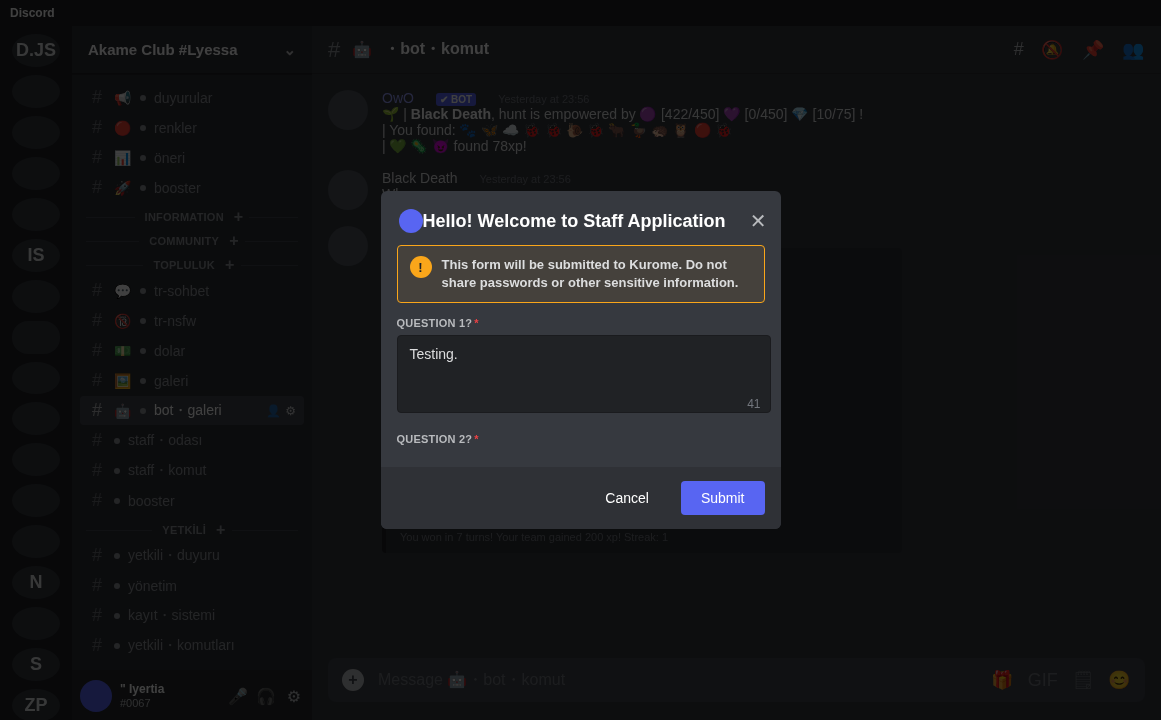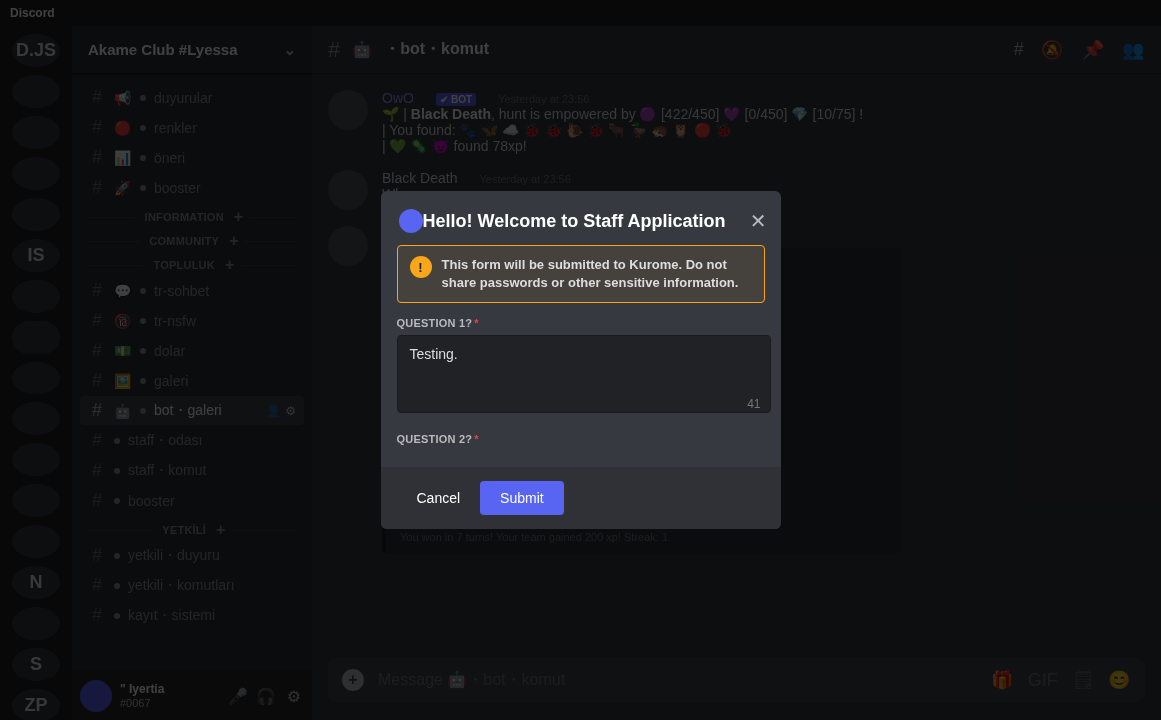--- a/index.html
+++ b/index.html
@@ -67,21 +67,21 @@
 .warn{ margin:0 16px 14px 16px; border:1px solid #faa61a; background:rgba(250,166,26,.08); border-radius:4px; padding:10px 12px; display:flex; gap:10px; font-size:13px; color:#dcddde; line-height:1.35;}
 .warn .ico{ width:22px;height:22px;border-radius:50%;background:#faa61a;color:#202225;display:flex;align-items:center;justify-content:center;font-weight:bold;flex-shrink:0;}
 .form{ padding:0 10px 16px 16px;}
 .field-label{ font-size:11px; font-weight:700; text-transform:uppercase; letter-spacing:.02em; color:#b9bbbe; margin-bottom:6px;}
 .field-label .req{ color:#ed4245; margin-left:2px;}
 .ta-wrap{ position:relative; margin-bottom:16px;}
 .ta{ width:100%; background:#202225; border:1px solid #1a1b1e; border-radius:4px; padding:10px 12px; color:#dcddde; font-size:14px; resize:none; outline:none; font-family:inherit;}
 .ta.multi{ height:78px;}
 .counter{ position:absolute; bottom:6px; right:10px; font-size:12px; color:#72767d;}
 .inp{ width:100%; background:#202225; border:1px solid #00aff4; border-radius:4px; padding:10px 12px; color:#dcddde; font-size:14px; outline:none; font-family:inherit;}
-.m-foot{ background:#2f3136; padding:14px 16px; display:flex; gap:0;}
+.m-foot{ background:#2f3136; padding:14px 16px; display:flex; justify-content:flex-end; gap:12px;}
 .btn{ border:none; border-radius:4px; padding:9px 20px; font-size:14px; font-weight:500; cursor:pointer;}
 .btn-cancel{ background:transparent; color:#fff;}
 .btn-submit{ background:#5865f2; color:#fff;}
 ::-webkit-scrollbar{width:8px;} ::-webkit-scrollbar-thumb{background:#202225;border-radius:4px;}
 </style>
 </head>
 <body>
 
 <div class="app-title">Discord</div>
 <div class="main">
@@ -201,26 +201,31 @@
           <span class="plus">+</span>
         </div>
         <div class="chan">
           <span class="hash">#</span>
           <span class="dot"></span>
           <span>yetkili・duyuru</span>
         </div>
         <div class="chan">
           <span class="hash">#</span>
           <span class="dot"></span>
+          <span>yönetim</span>
+        </div>
+        <div class="chan">
+          <span class="hash">#</span>
+          <span class="dot"></span>
+          <span>kayıt・sistemi</span>
+        </div>
+        <div class="chan">
+          <span class="hash">#</span>
+          <span class="dot"></span>
           <span>yetkili・komutları</span>
-        </div>
-        <div class="chan">
-          <span class="hash">#</span>
-          <span class="dot"></span>
-          <span>kayıt・sistemi</span>
         </div>
       </div>
     <div class="user-area">
       <div class="av"></div>
       <div class="names">
         <div class="nick">" Iyertia</div>
         <div class="tag">#0067</div>
       </div>
       <div class="ico">🎤</div>
       <div class="ico">🎧</div>

